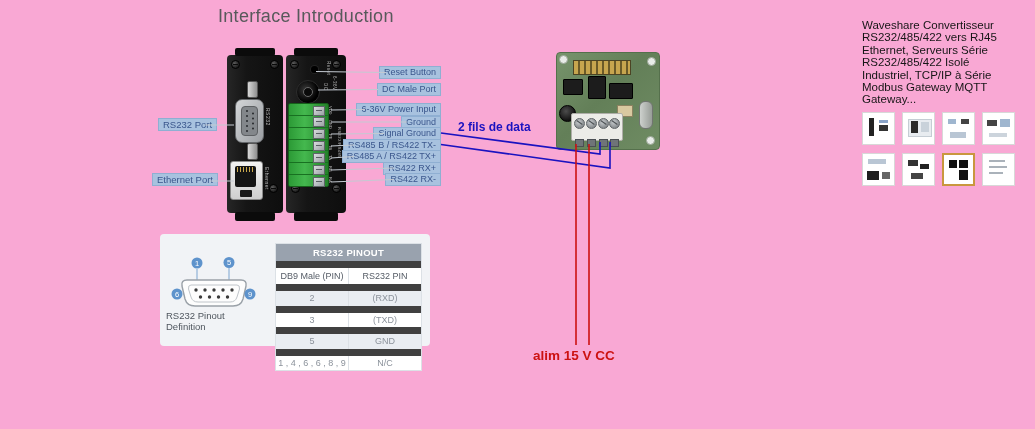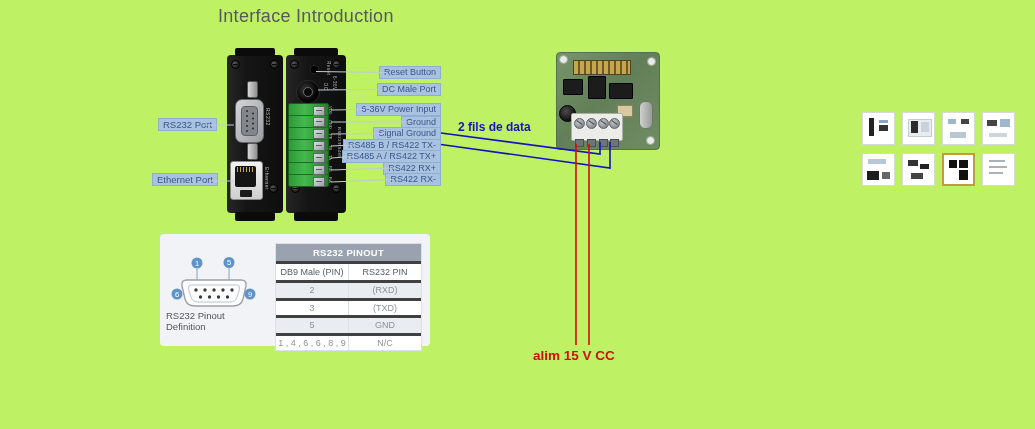--- a/index.html
+++ b/index.html
@@ -1,16 +1,16 @@
 <!DOCTYPE html>
 <html><head>
 <meta charset="utf-8">
 <style>
   html,body{margin:0;padding:0;background:#fff;}
-  .canvas{position:relative;width:1035px;height:429px;background:#bef264;overflow:hidden;
+  .canvas{position:relative;width:1035px;height:429px;background:#f9a8d4;overflow:hidden;
           font-family:"Liberation Sans",sans-serif;}
 
   
   .title{position:absolute;left:218px;top:6px;font-size:18px;font-weight:400;
          color:#58595b;letter-spacing:.3px;margin:0;}
 
   
   .dev{position:absolute;top:55px;height:158px;border-radius:4px;z-index:1;
        background:linear-gradient(90deg,#262626,#151515 35%,#0e0e0e);}
   .devL{left:227px;width:56px;}
@@ -106,21 +106,21 @@
   .ptab.k1{left:3px}.ptab.k2{left:15px}.ptab.k3{left:27px}.ptab.k4{left:38px}
 
   
   .panel{position:absolute;left:160px;top:234px;width:270px;height:112px;background:#f1f3f6;border-radius:4px;z-index:1;}
   .db9svg{position:absolute;left:6px;top:18px;}
   .pcaption{position:absolute;left:6px;top:76px;width:100px;text-align:left;font-size:9.5px;color:#4f565e;}
   .ptable{position:absolute;left:115px;top:9px;width:145px;font-size:9px;color:#8b929b;background:#fff;
           border:1px solid #dce1e6;}
   .ptable .ttl{height:17px;line-height:17px;background:#99a2ae;color:#fff;text-align:center;
                font-weight:bold;font-size:9.5px;letter-spacing:.3px;}
-  .trow{display:flex;text-align:center;border-top:3px solid #404040;}
+  .trow{display:flex;text-align:center;border-top:7px solid #404040;}
   .trow span{flex:1;}
   .trow span:first-child{border-right:1px solid #dce1e6;}
   .hrow{height:16px;line-height:16px;color:#555c66;}
   .drow{height:14.5px;line-height:14.5px;}
   .alt{background:#e9edf2;}
 
   
   .overlay{position:absolute;left:0;top:0;z-index:4;pointer-events:none;}
   .ann{position:absolute;font-weight:bold;z-index:5;white-space:nowrap;}
   .annBlue{left:458px;top:120px;font-size:12px;color:#1a12c0;}
@@ -324,20 +324,29 @@
         <span>5</span>
         <span>GND</span>
       </div>
       <div class="trow drow">
         <span>1 , 4 , 6 , 6 , 8 , 9</span>
         <span>N/C</span>
       </div>
     </div>
   </div>
 
+  <div class="prodTitle">
+    <div>Waveshare Convertisseur</div>
+    <div>RS232/485/422 vers RJ45</div>
+    <div>Ethernet, Serveurs Série</div>
+    <div>RS232/485/422 Isolé</div>
+    <div>Industriel, TCP/IP à Série</div>
+    <div>Modbus Gateway MQTT</div>
+    <div>Gateway...</div>
+  </div>
   <div class="thumbs">
     <div class="thumb m1">
         <i class="a"></i>
         <i class="b"></i>
         <i class="c"></i>
       </div>
     <div class="thumb m2">
         <i class="a"></i>
         <i class="b"></i>
         <i class="c"></i>

